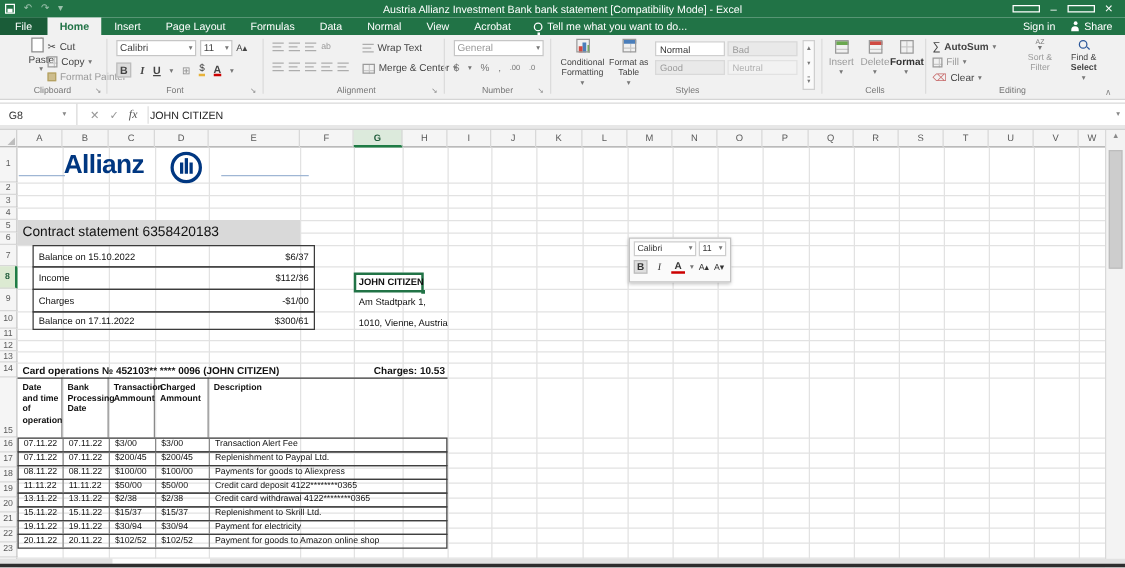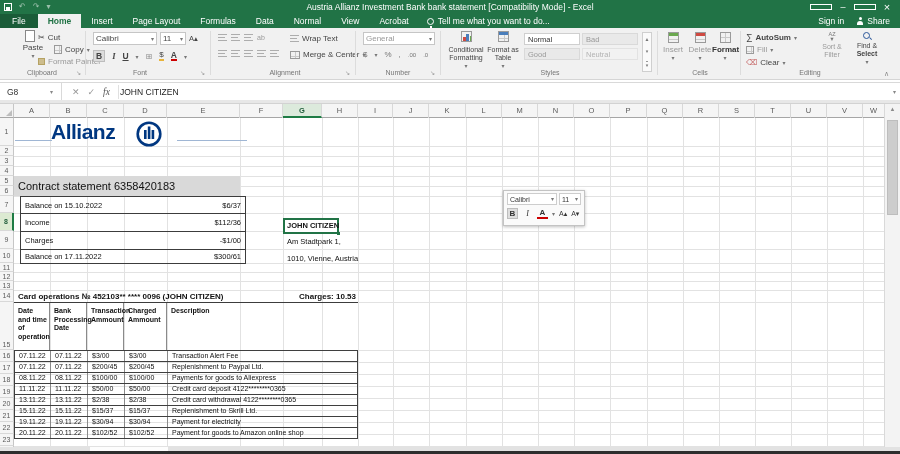--- a/index.html
+++ b/index.html
@@ -114,21 +114,21 @@
   .rh:nth-child(22){height:12px}.rh:nth-child(23){height:12px}.rh:nth-child(24){height:8px;border-bottom:none;}
   .vline{position:absolute;top:14px;width:1px;height:336px;background:#e2e2e2;}
   .hline{position:absolute;left:14px;width:870px;height:1px;background:#e2e2e2;}
 
   
   .logo-text{position:absolute;left:51px;top:16px;font-size:21px;font-weight:bold;letter-spacing:-.5px;color:#003781;z-index:10;}
   .logo-svg{position:absolute;left:136px;top:17px;z-index:10;}
   .flank{position:absolute;height:1px;background:#9fb6d4;z-index:10;}
   .contract{position:absolute;left:14px;top:72px;width:226px;height:20px;background:#d9d9d9;z-index:10;
             font-size:11px;line-height:20px;padding-left:4px;color:#111;white-space:nowrap;}
-  .sumrow{position:absolute;left:20px;width:226px;border:1px solid #3c3c3c;z-index:10;display:flex;align-items:center;justify-content:space-between;
+  .sumrow{position:absolute;left:26px;width:226px;border:1px solid #3c3c3c;z-index:10;display:flex;align-items:center;justify-content:space-between;
           font-size:7.5px;color:#111;padding:6px 4px;background:transparent;text-align:center;}
   .recipbox{position:absolute;left:283px;top:114px;width:56px;height:16px;border:2px solid #217346;z-index:40;
             font-size:7.5px;font-weight:bold;line-height:12px;padding-left:2px;color:#111;white-space:nowrap;background:#fff;}
   .fillhandle{position:absolute;left:337px;top:128px;width:3px;height:3px;background:#217346;z-index:41;}
   .addr{position:absolute;left:287px;font-size:7.5px;color:#111;z-index:10;white-space:nowrap;}
   .cardops{position:absolute;left:14px;top:186px;width:344px;height:12px;z-index:10;display:flex;justify-content:space-between;align-items:center;
            font-size:8px;font-weight:bold;color:#111;padding:0 2px 0 4px;white-space:nowrap;}
   .cardline{position:absolute;left:14px;top:198px;width:344px;height:1px;background:#3c3c3c;z-index:11;}
   .txnhead{position:absolute;left:14px;top:198px;width:344px;height:48px;display:flex;z-index:10;font-size:7px;font-weight:bold;color:#111;}
   .txnhead .hc{padding:5px 2px 0 4px;border-right:1px solid #8a8a8a;line-height:8.5px;}
@@ -205,21 +205,21 @@
 
     <div class="rbtn-lg" style="left:18px;top:3px;width:30px;">
       <span class="clipicon"></span>
       <div style="margin-top:3px;">Paste</div>
       <div class="ddown">▾</div>
     </div>
     <div class="rsmall" style="left:38px;top:5px;">
       <span>✂</span>
         <span>Cut</span>
     </div>
-    <div class="rsmall" style="left:54px;top:17px;">
+    <div class="rsmall" style="left:38px;top:17px;">
       <span class="mgrid" style="width:8px;height:9px;"></span>
         <span>Copy</span>
       <span class="ddown">▾</span>
     </div>
     <div class="rsmall gray" style="left:38px;top:29px;">
       <span style="display:inline-block;width:7px;height:7px;background:#cdbd8d;border:1px solid #b5a263;"></span>
       <span>Format Painter</span>
     </div>
     <div class="glabel" style="left:10px;width:64px;">Clipboard</div>
     <div class="launch" style="left:76px;">↘</div>

